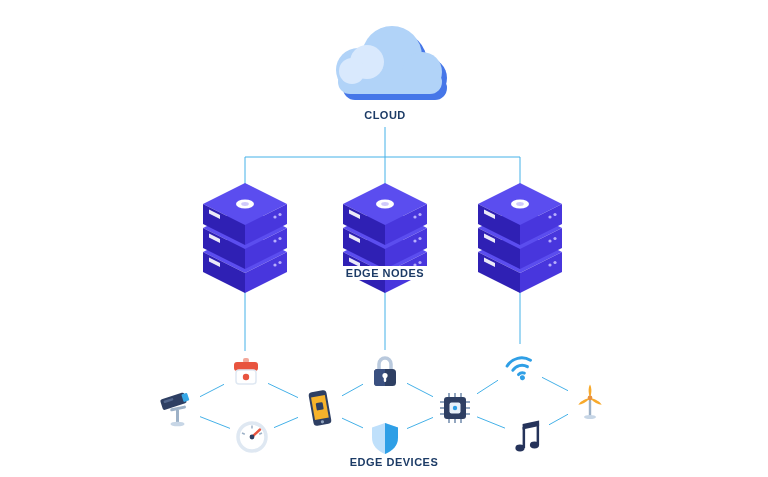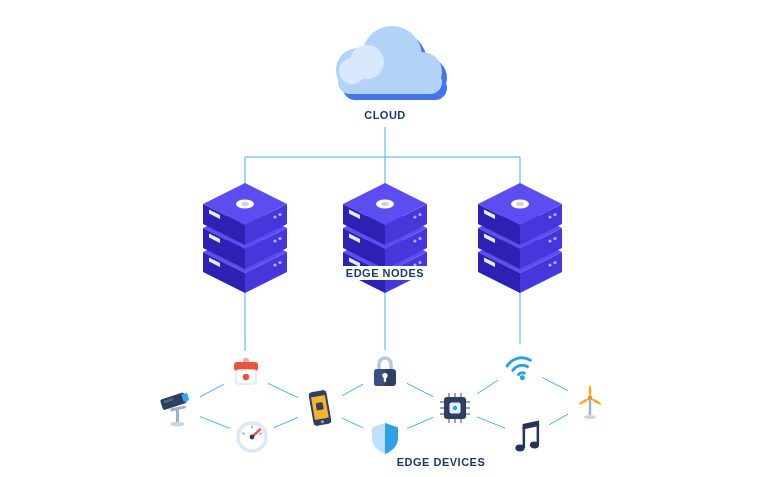--- a/index.html
+++ b/index.html
@@ -301,15 +301,15 @@
       <ellipse cx="22" cy="37" rx="6" ry="2" fill="#c7d6e6"></ellipse>
       <g fill="#f7a92b">
         <path d="M22 18 C20 12.5 20.3 7.5 22 4.5 C23.7 7.5 24 12.5 22 18 Z"></path>
         <path d="M22 18 C20 12.5 20.3 7.5 22 4.5 C23.7 7.5 24 12.5 22 18 Z" transform="rotate(120 22 18)"></path>
         <path d="M22 18 C20 12.5 20.3 7.5 22 4.5 C23.7 7.5 24 12.5 22 18 Z" transform="rotate(240 22 18)"></path>
       </g>
       <circle cx="22" cy="18" r="2.4" fill="#e8913f"></circle>
     </svg>
   </div>
 
-  <div class="label" style="left:394px;top:455px;margin-left:47px;">EDGE DEVICES</div>
+  <div class="label" style="left:394px;top:455px;">EDGE DEVICES</div>
 
 </div>
 
 </body></html>

